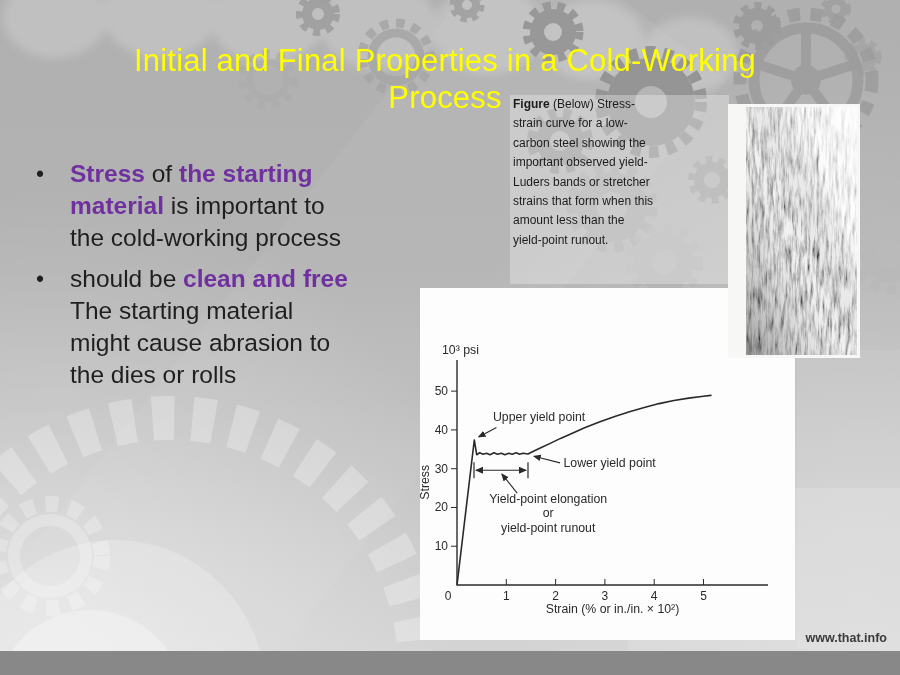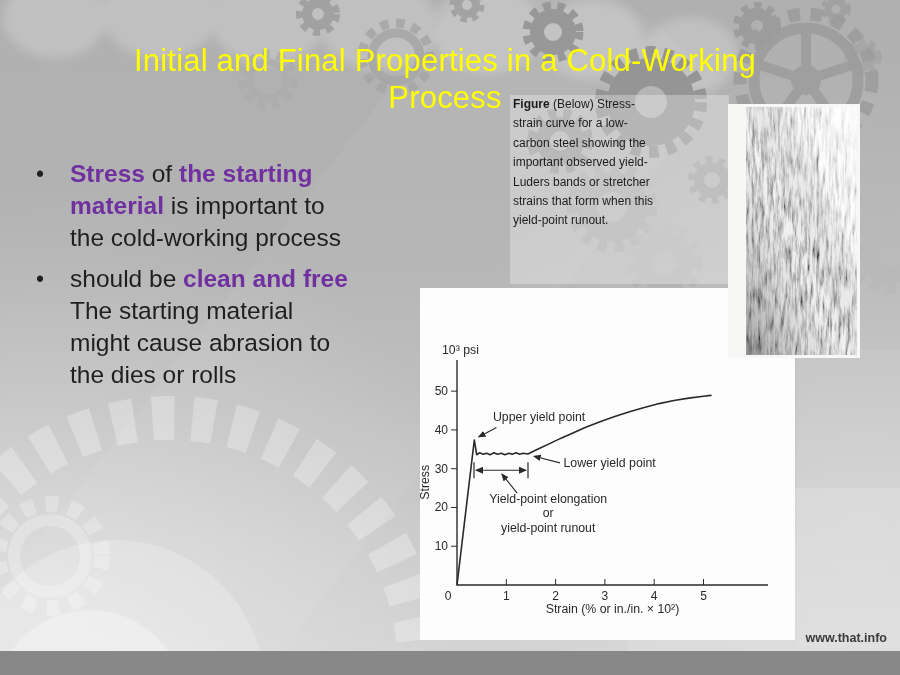--- a/index.html
+++ b/index.html
@@ -183,20 +183,21 @@
     </ul>
 
   <div class="caption-bg"></div>
   <div class="caption" id="caption">
       <div class="line"><span class="b">Figure</span><span> (Below) Stress-</span></div>
       <div class="line"><span>strain curve for a low-</span></div>
       <div class="line"><span>carbon steel showing the</span></div>
       <div class="line"><span>important observed yield-</span></div>
       <div class="line"><span>Luders bands or stretcher</span></div>
       <div class="line"><span>strains that form when this</span></div>
+      <div class="line"><span>amount less than the</span></div>
       <div class="line"><span>yield-point runout.</span></div>
     </div>
 
   <div class="chart-panel">
     <svg id="chart-svg" width="375" height="352" viewBox="0 0 375 352">
       <defs>
         <marker id="ah" viewBox="0 0 8 8" refX="7" refY="4" markerWidth="7" markerHeight="7" orient="auto-start-reverse">
           <path d="M0,0.6 L8,4 L0,7.4 Z" fill="#2a2a2a"></path>
         </marker>
       </defs>

